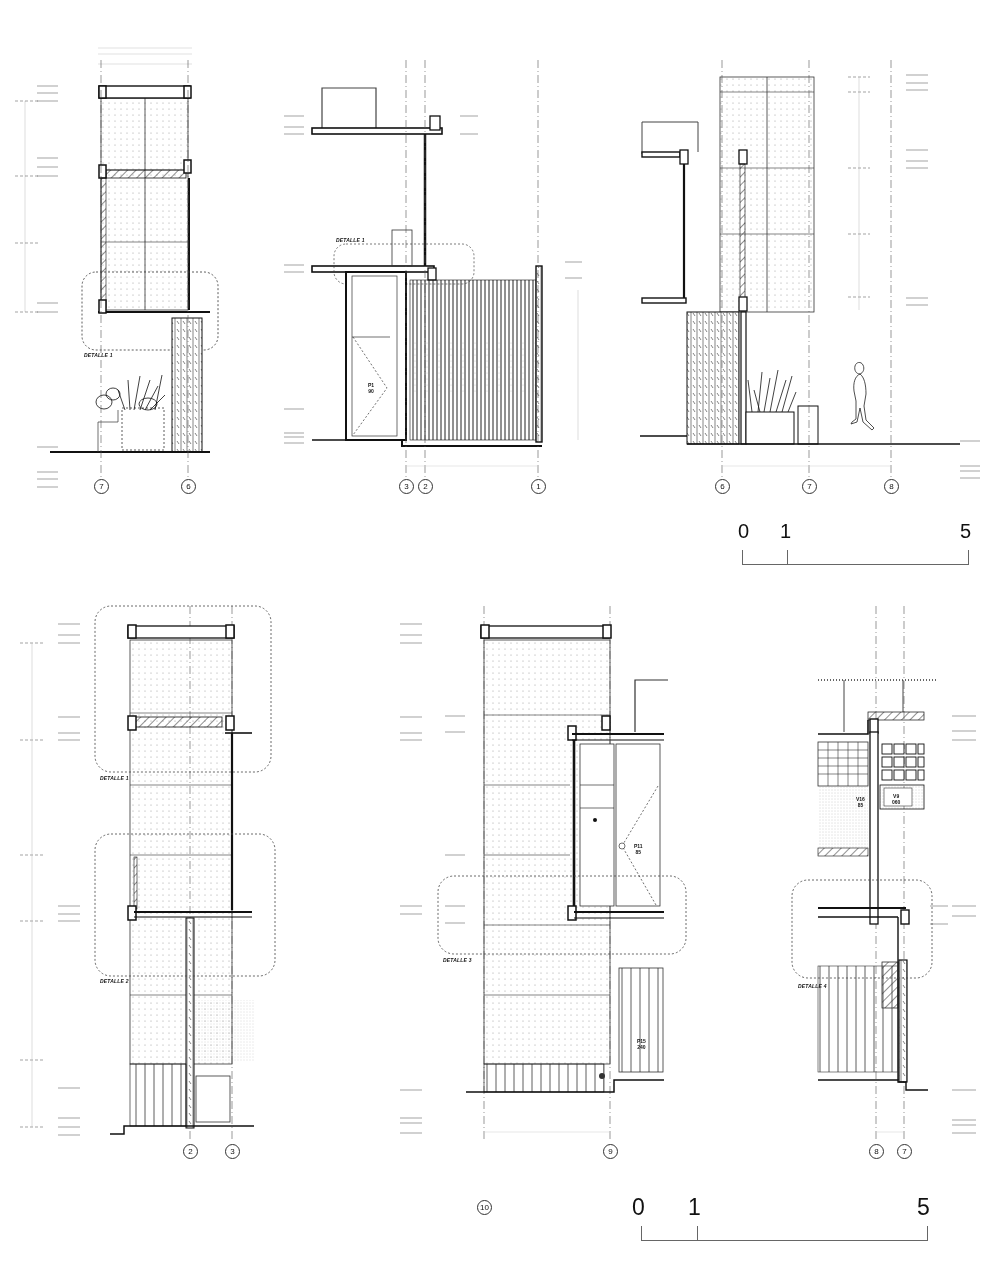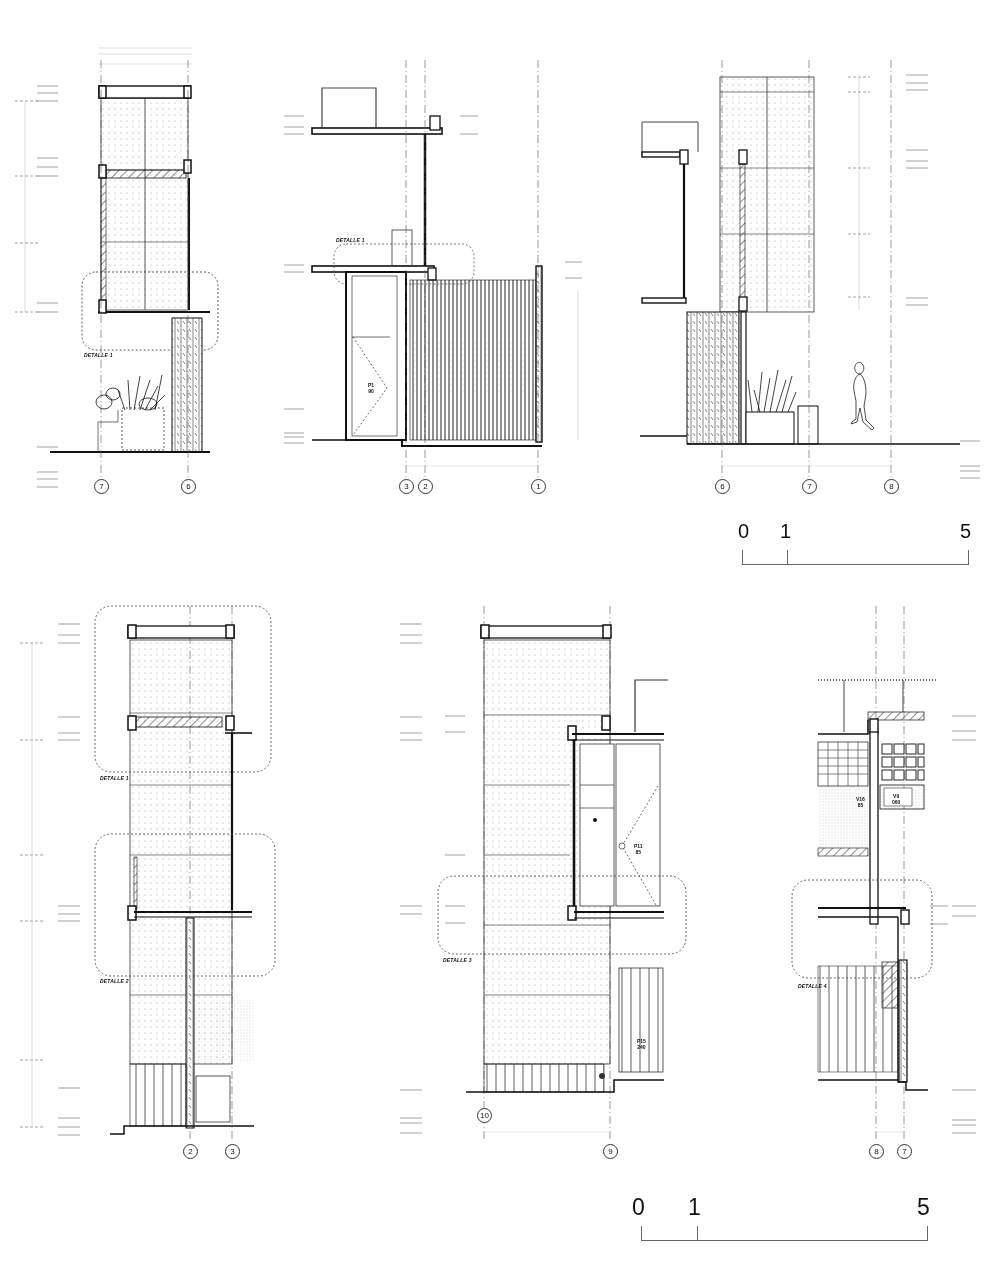--- a/index.html
+++ b/index.html
@@ -363,21 +363,21 @@
 <div class="grid-label" style="left:181px;top:479px;">6</div>
 <div class="grid-label" style="left:399px;top:479px;">3</div>
 <div class="grid-label" style="left:418px;top:479px;">2</div>
 <div class="grid-label" style="left:531px;top:479px;">1</div>
 <div class="grid-label" style="left:715px;top:479px;">6</div>
 <div class="grid-label" style="left:802px;top:479px;">7</div>
 <div class="grid-label" style="left:884px;top:479px;">8</div>
 
 <div class="grid-label" style="left:183px;top:1144px;">2</div>
 <div class="grid-label" style="left:225px;top:1144px;">3</div>
-<div class="grid-label" style="left:477px;top:1108px;">10</div>
+<div class="grid-label" style="left:477px;top:1200px;">10</div>
 <div class="grid-label" style="left:603px;top:1144px;">9</div>
 <div class="grid-label" style="left:869px;top:1144px;">8</div>
 <div class="grid-label" style="left:897px;top:1144px;">7</div>
 
 <div class="detail-label" style="left:84px;top:352px;">DETALLE 1</div>
 <div class="detail-label" style="left:336px;top:237px;">DETALLE 1</div>
 <div class="detail-label" style="left:100px;top:775px;">DETALLE 1</div>
 <div class="detail-label" style="left:100px;top:978px;">DETALLE 2</div>
 <div class="detail-label" style="left:443px;top:957px;">DETALLE 3</div>
 <div class="detail-label" style="left:798px;top:983px;">DETALLE 4</div>

